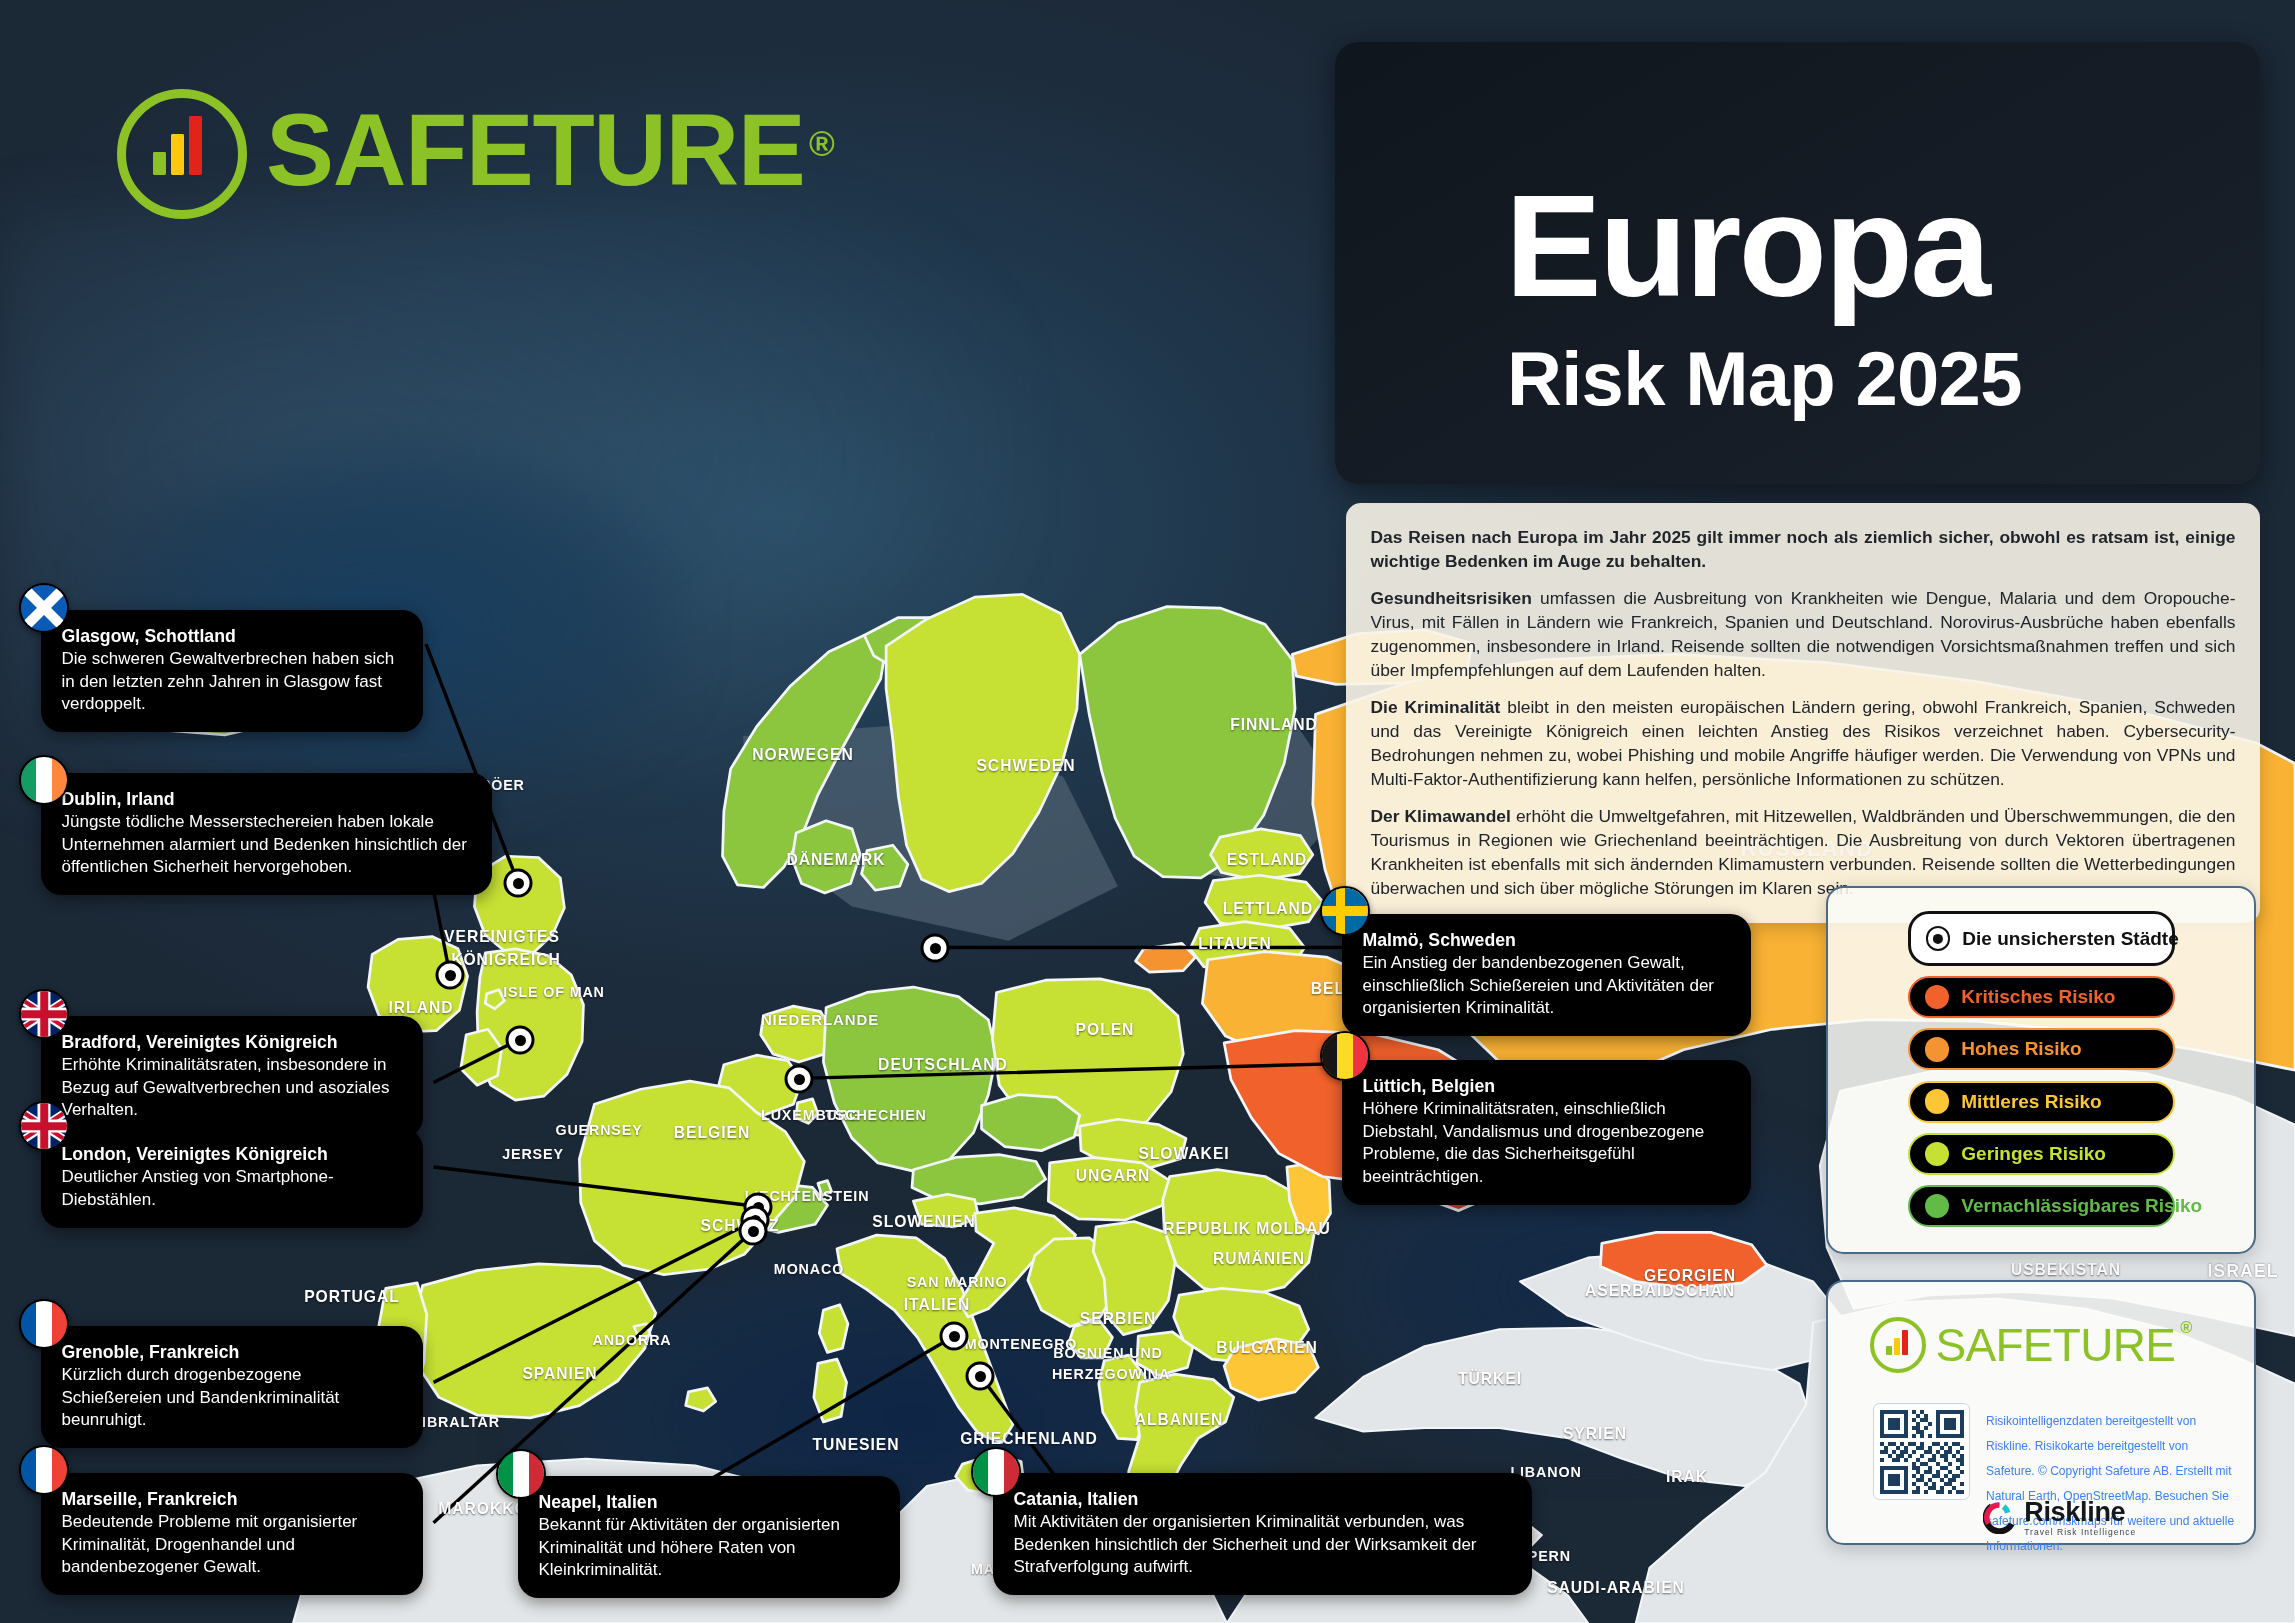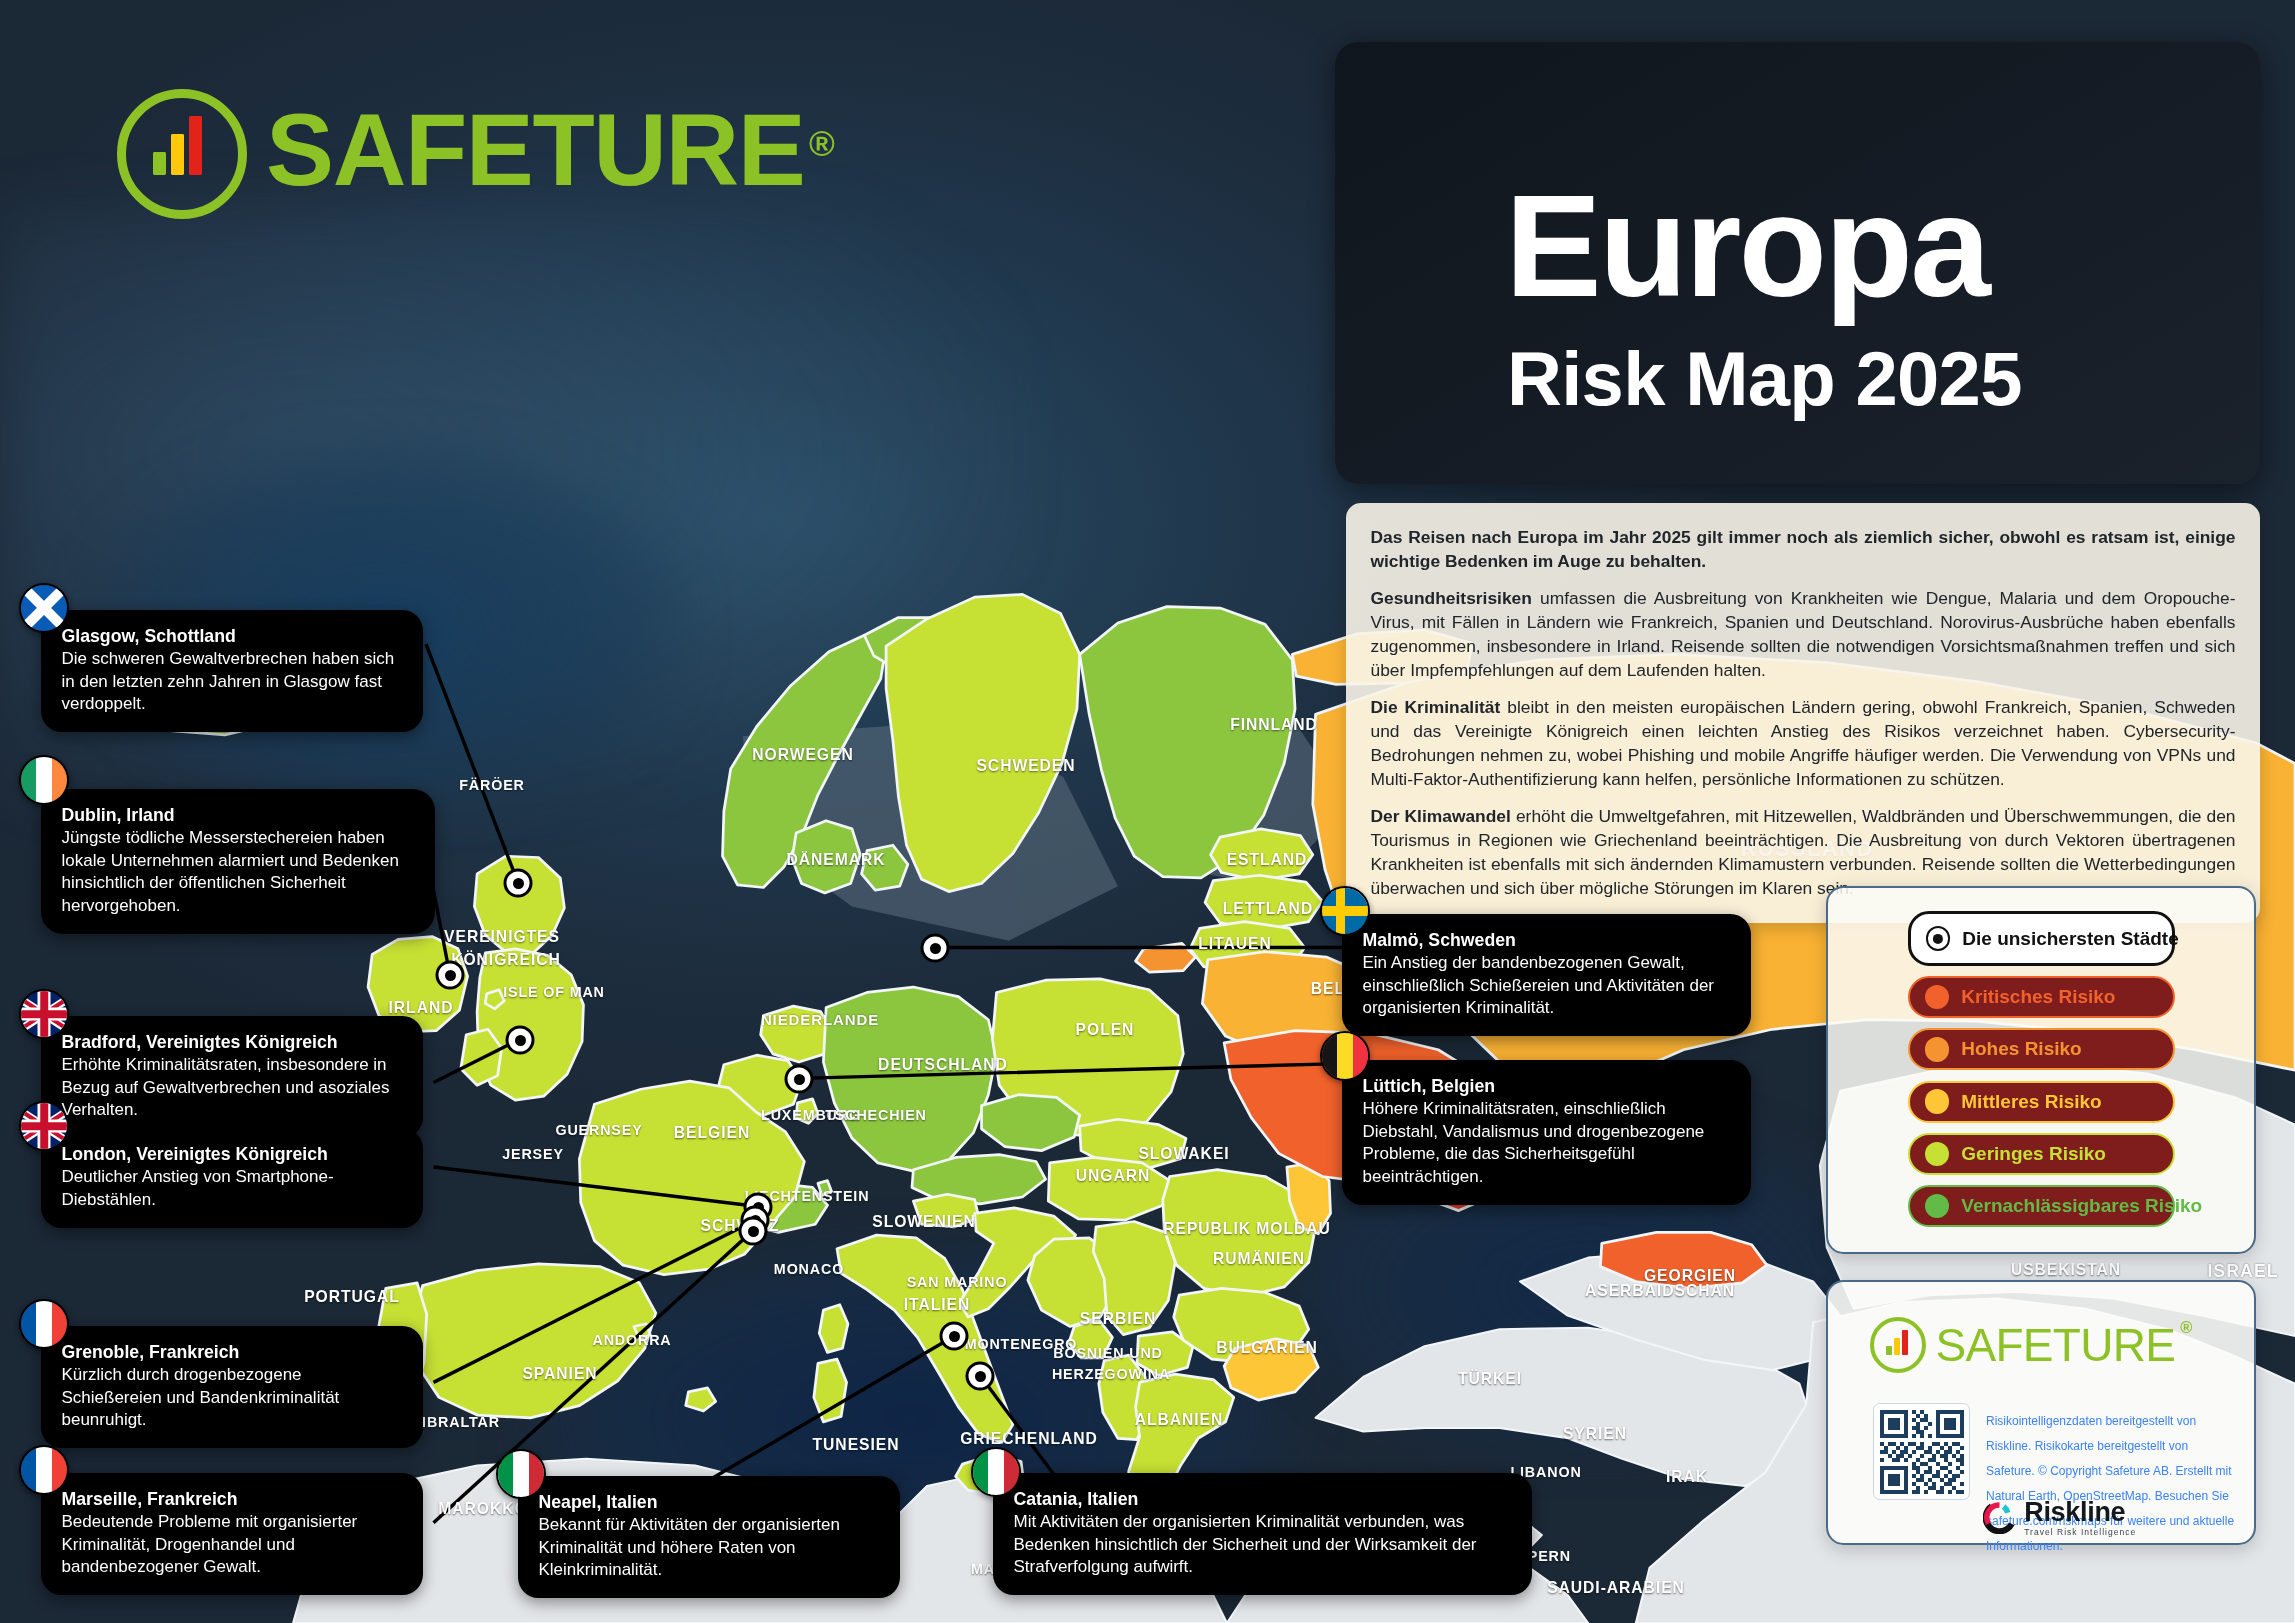--- a/index.html
+++ b/index.html
@@ -68,21 +68,21 @@
   #desc b{font-weight:700;}
   #desc .lead{font-weight:700;}
 
   
   #legend{position:absolute;left:1826px;top:886px;width:430px;height:368px;
     border-radius:17.7px;background:rgba(252,251,247,.86);
     border:2px solid #4a6a8a;box-sizing:border-box;padding:23px 0 0 0;
     box-shadow:0 4.1px 17.7px rgba(0,0,0,.18);}
   .lrow{margin:0 auto 10.2px auto;width:267px;height:42px;border-radius:21px;
         display:flex;align-items:center;box-sizing:border-box;padding-left:15px;
-        background:#7f1d1d;}
+        background:#000000;}
   .lrow .dot{width:24.5px;height:24.5px;border-radius:50%;flex:0 0 auto;margin-right:12.3px;}
   .lrow span.txt{font-size:19px;font-weight:700;white-space:nowrap;}
   .lrow.head{background:#fff;border:3.4px solid #111;height:55px;}
   .lrow.head .dot{background:#fff;border:2.7px solid #111;position:relative;box-sizing:border-box;}
   .lrow.head .dot::after{content:"";position:absolute;left:50%;top:50%;
     width:10.2px;height:10.2px;border-radius:50%;background:#111;transform:translate(-50%,-50%);}
   .lrow.head span.txt{color:#111;}
 
   
   #footer{position:absolute;left:1826px;top:1280px;width:430px;height:265px;
@@ -636,21 +636,21 @@
       <div class="flagpin" style="left: 19px; top: 583px;">
         <div class="fl fl-scot"></div>
       </div>
       <div class="callout" style="left: 41px; top: 610px; width: 382px;">
         <div class="ttl">Glasgow, Schottland</div>
         <div class="bdy">Die schweren Gewaltverbrechen haben sich in den letzten zehn Jahren in Glasgow fast verdoppelt.</div>
       </div>
       <div class="flagpin" style="left: 19px; top: 755px;">
         <div class="fl fl-ie"></div>
       </div>
-      <div class="callout" style="left: 41px; top: 789px; width: 394px; border-radius: 22px;">
+      <div class="callout" style="left: 41px; top: 773px; width: 451px;">
         <div class="ttl">Dublin, Irland</div>
         <div class="bdy">Jüngste tödliche Messerstechereien haben lokale Unternehmen alarmiert und Bedenken hinsichtlich der öffentlichen Sicherheit hervorgehoben.</div>
       </div>
       <div class="flagpin" style="left: 19px; top: 989px;">
         <div class="fl fl-uk">
           <i class="d1"></i>
           <i class="d2"></i>
           <i class="d3"></i>
           <i class="d4"></i>
           <i class="h1"></i>

